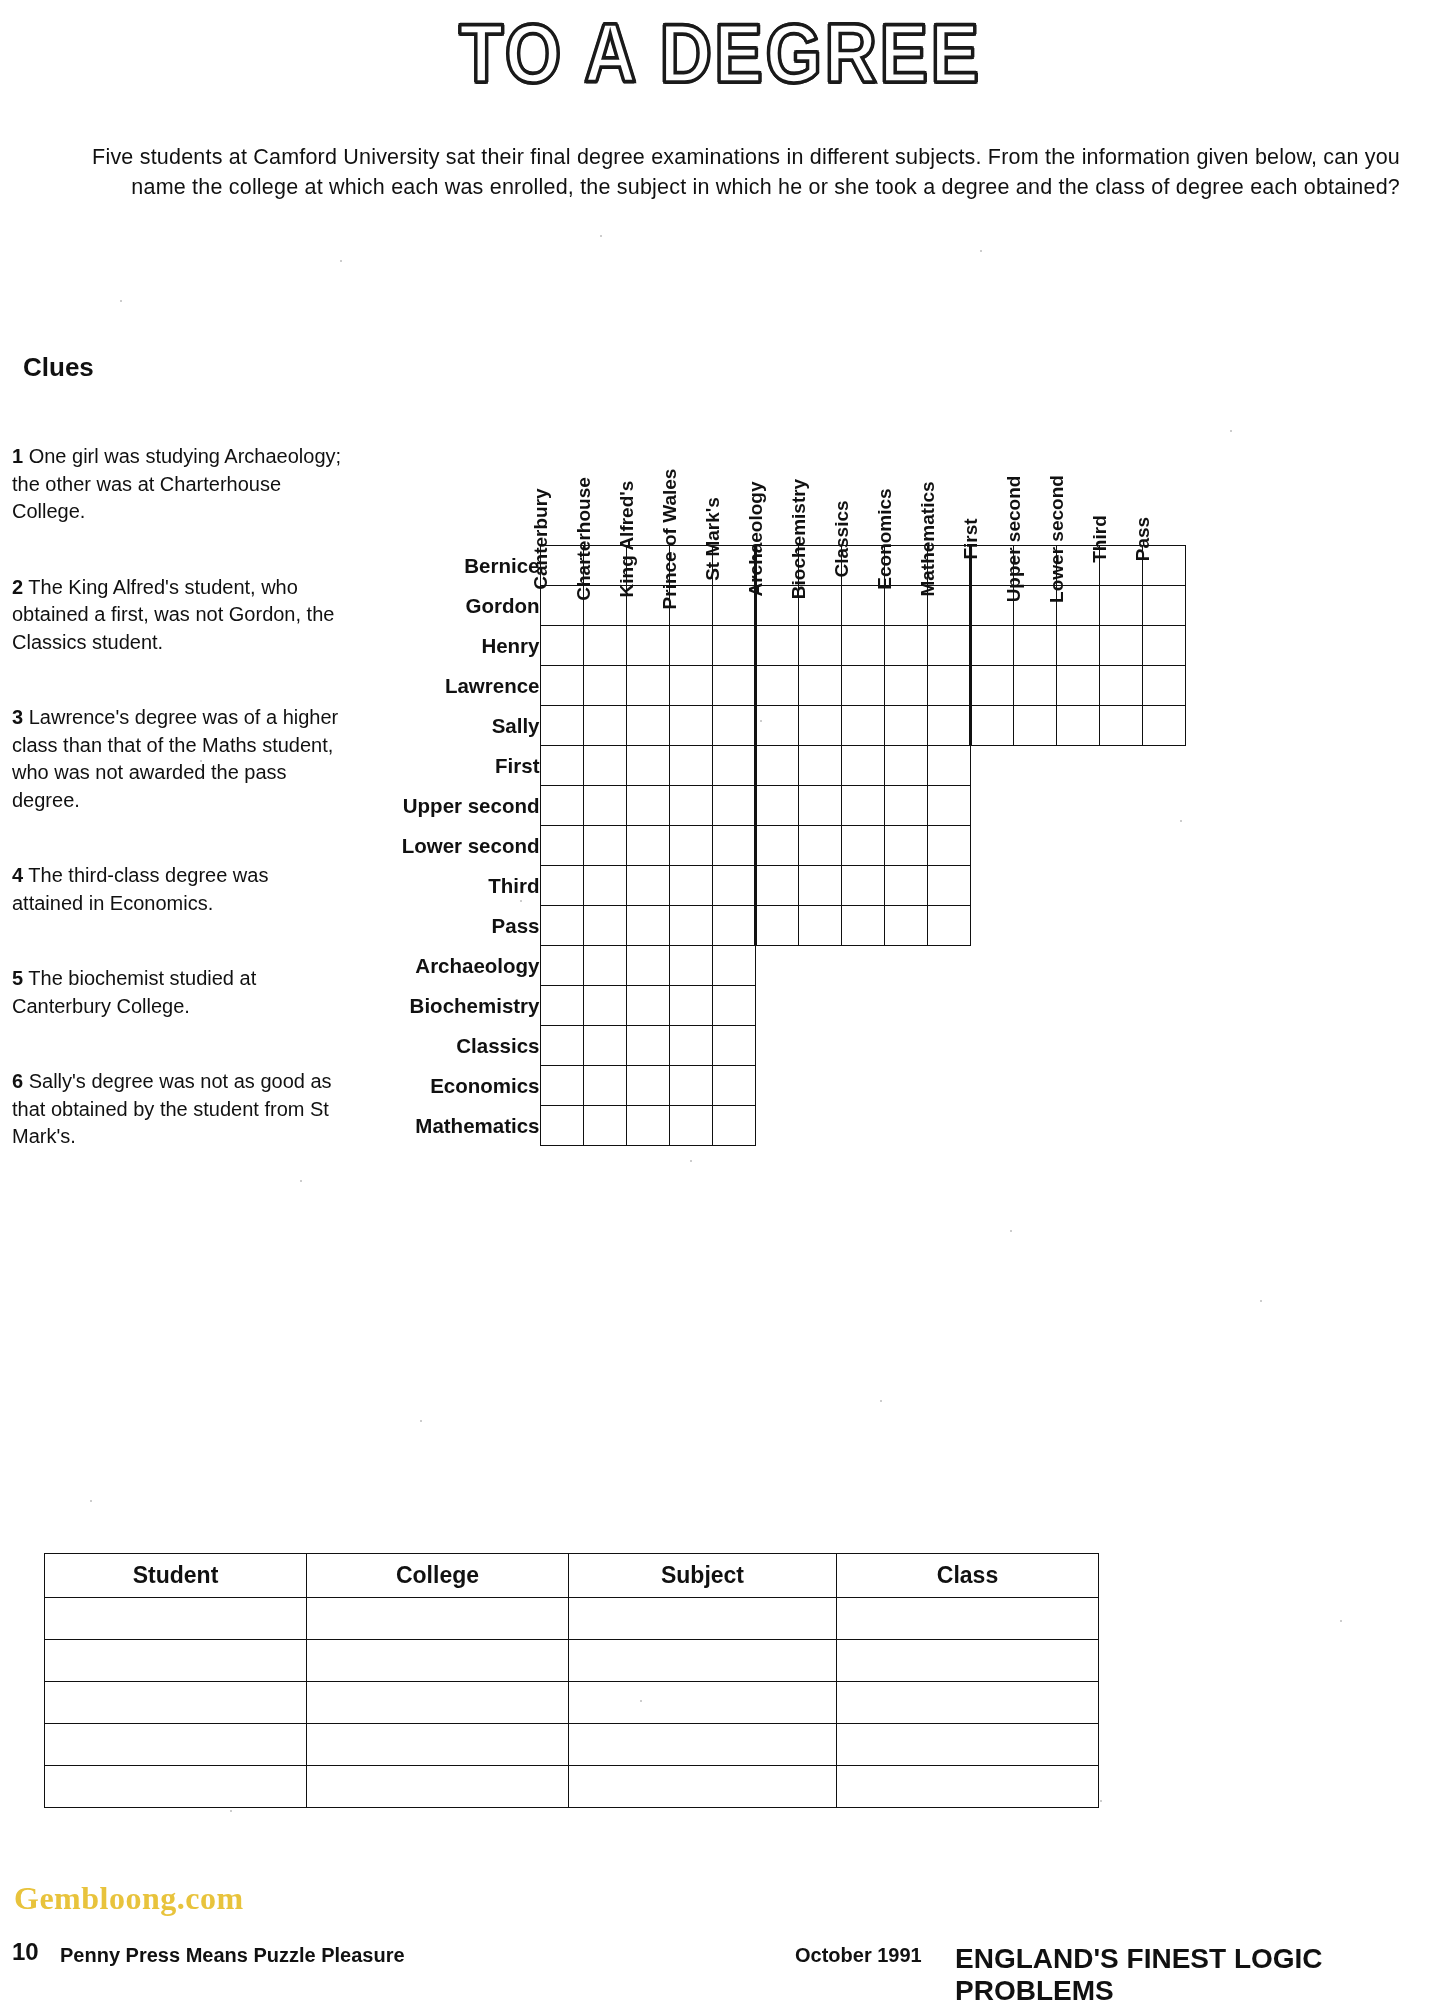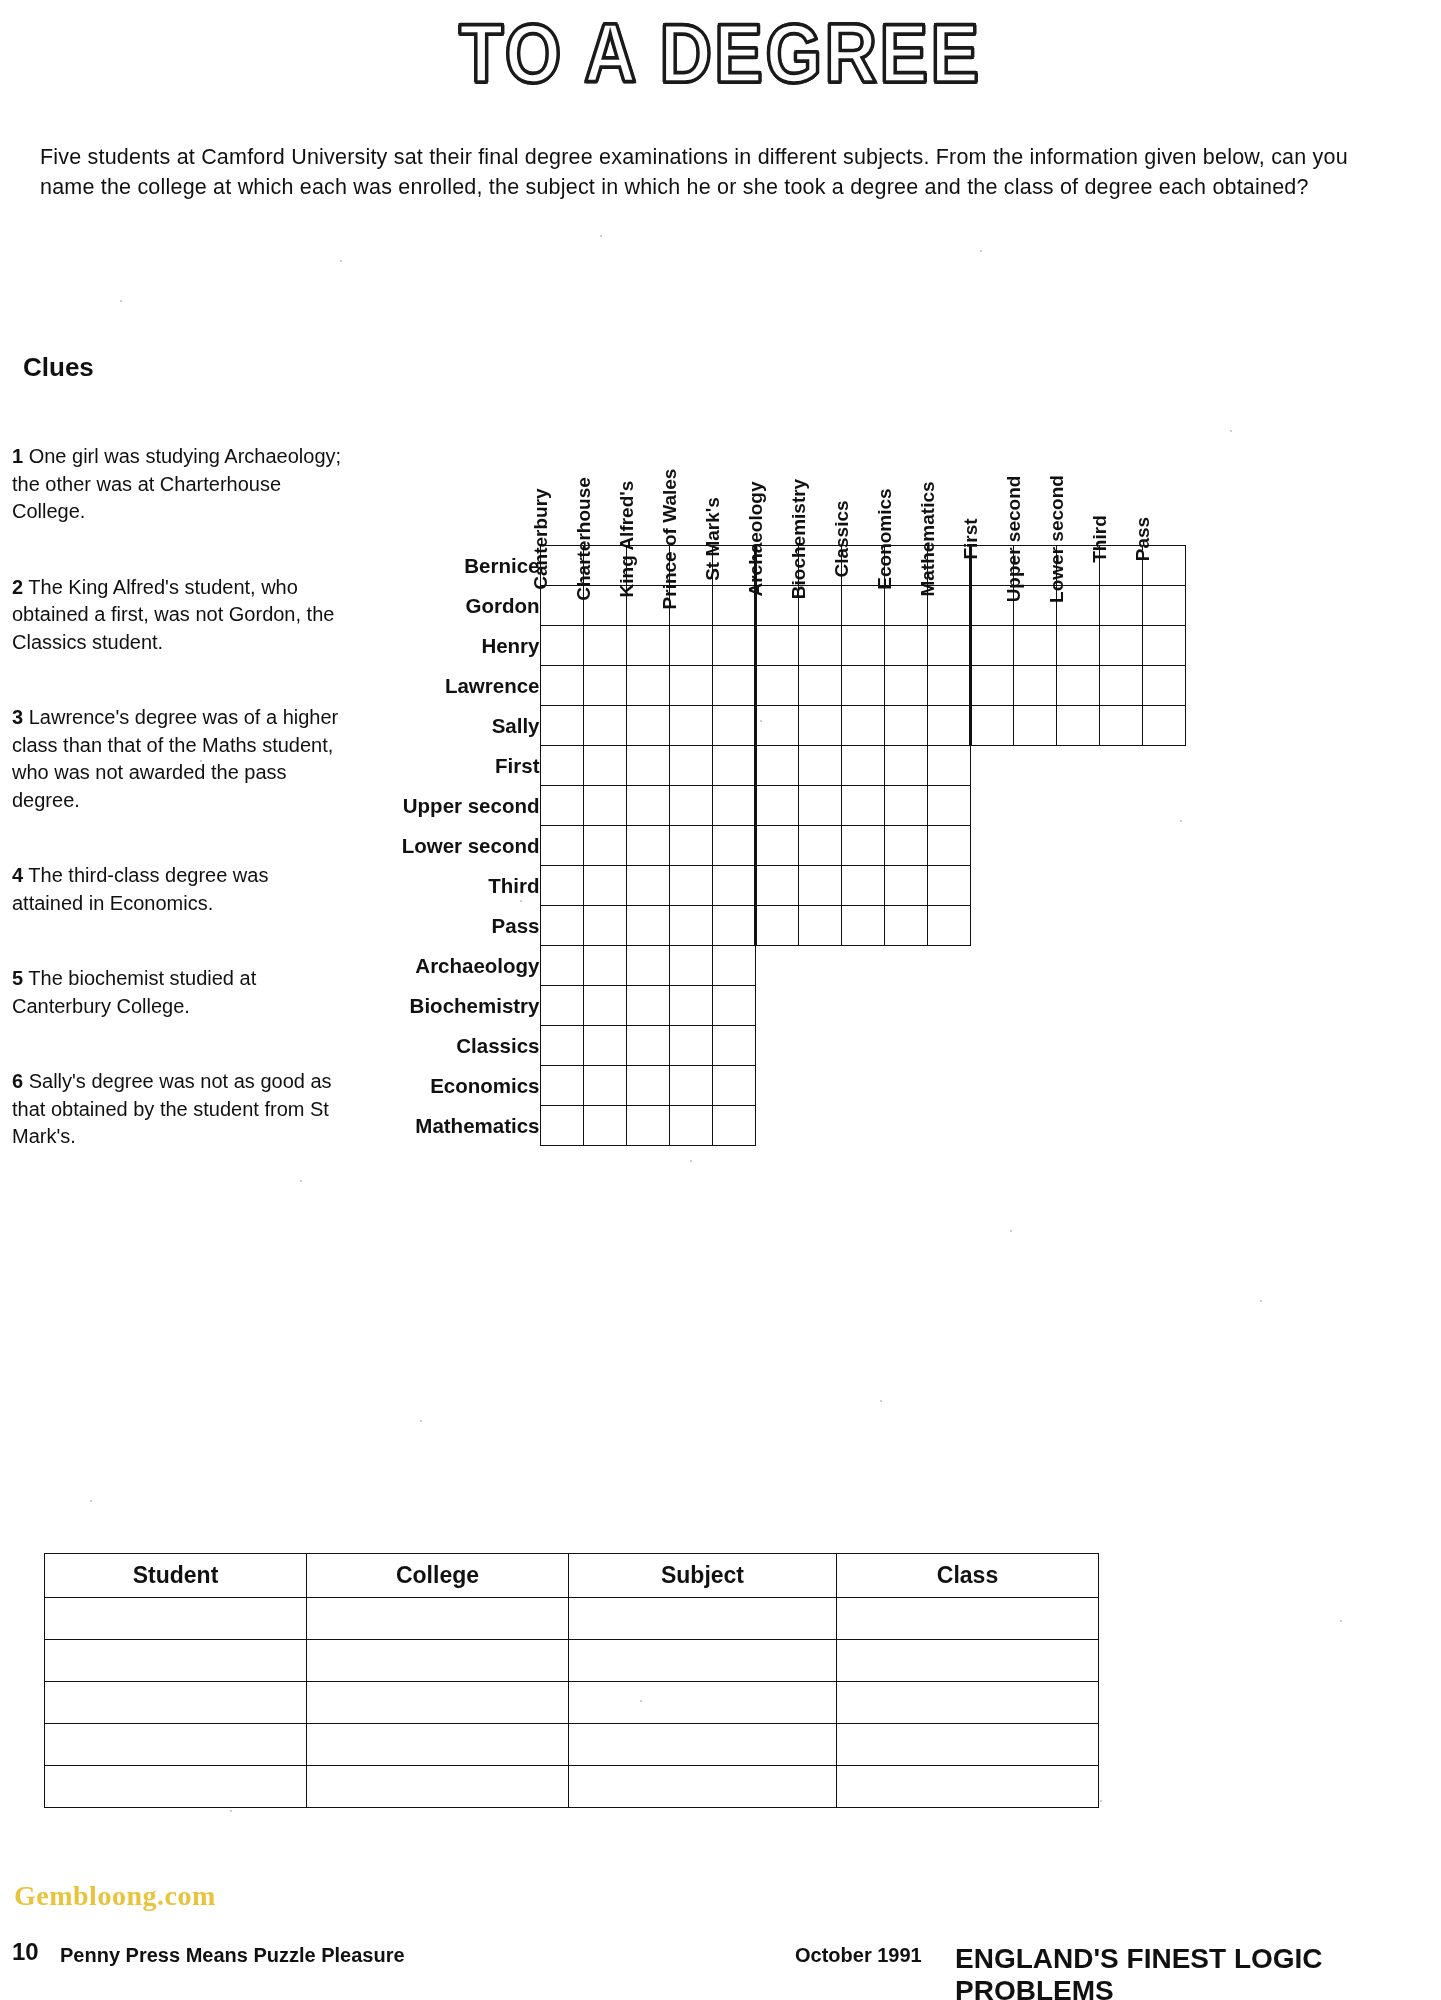--- a/index.html
+++ b/index.html
@@ -35,21 +35,21 @@
     transform: scaleY(1.15);
     transform-origin: top center;
   }
 
   
   .intro {
     position: absolute;
     top: 142px;
     left: 40px;
     width: 1360px;
-    text-align: left;
+    text-align: right;
     font-size: 21.5px;
     line-height: 30px;
     letter-spacing: 0.2px;
   }
 
   
   .clues-heading {
     position: absolute;
     top: 352px;
     left: 23px;
@@ -159,21 +159,21 @@
   .col-student { width: 262px; }
   .col-college { width: 262px; }
   .col-subject { width: 268px; }
   .col-class   { width: 262px; }
 
   
   .watermark {
     position: absolute;
     left: 14px;
     top: 1880px;
-    font-size: 28px;
+    font-size: 32px;
     font-weight: bold;
     color: #e8c33c;
     font-family: "Liberation Serif", serif;
     letter-spacing: 0.5px;
   }
   .page-num {
     position: absolute;
     left: 12px;
     top: 1938px;
     font-size: 24px;

